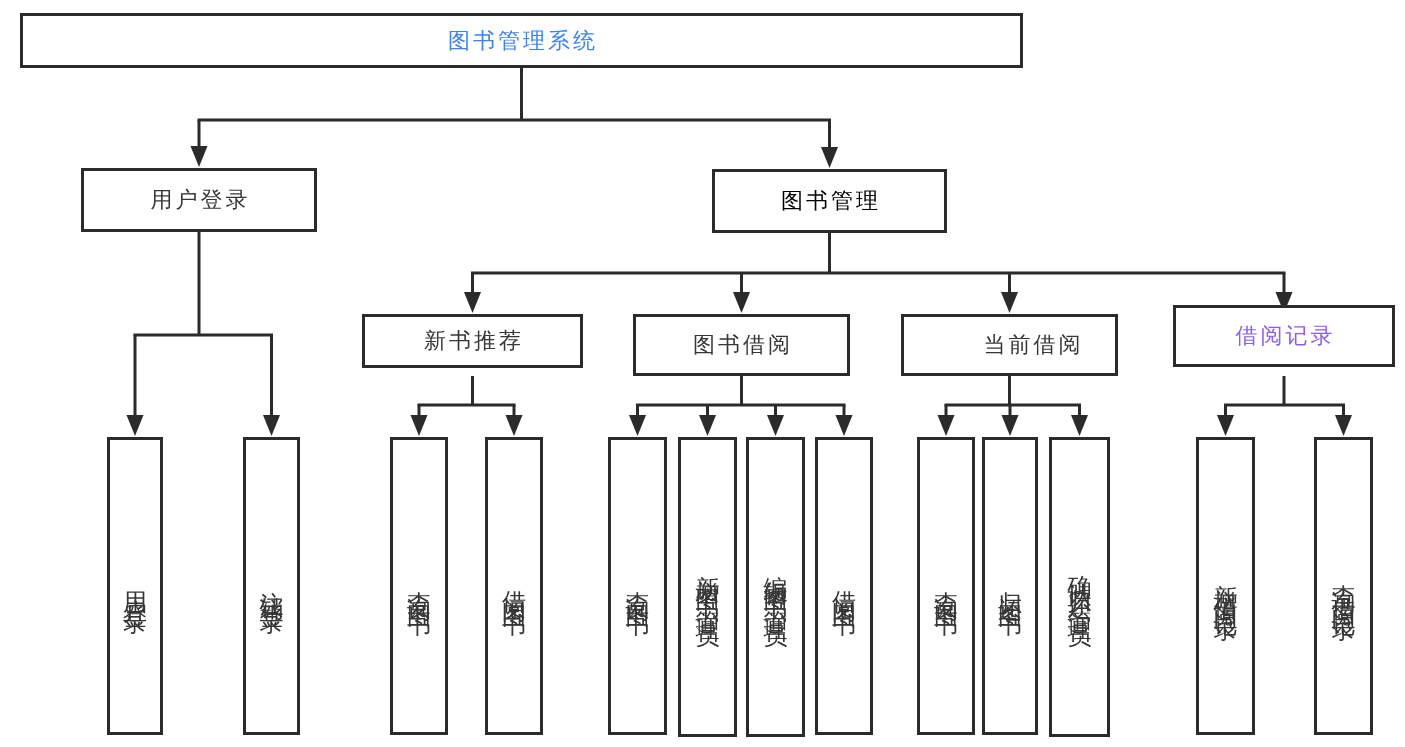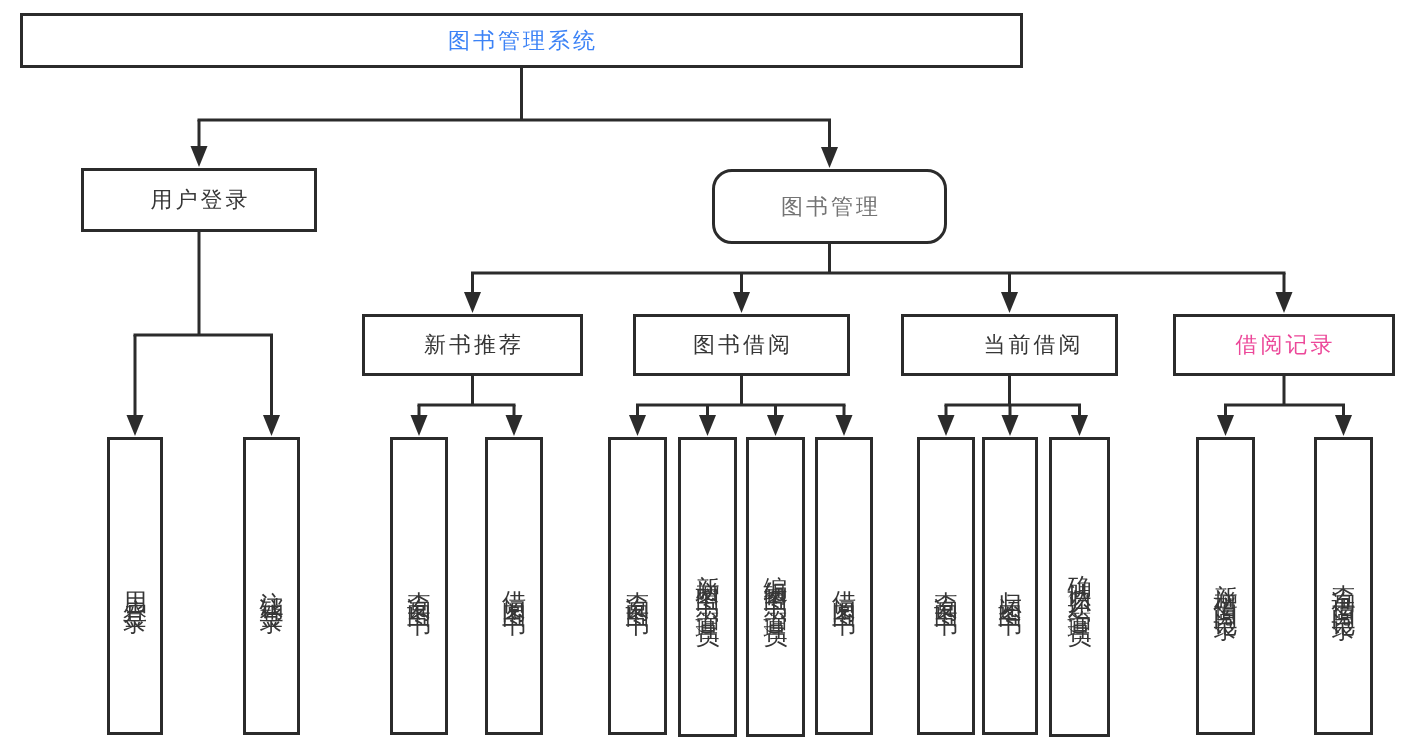--- a/index.html
+++ b/index.html
@@ -109,33 +109,33 @@
       <line x1="1343.5" y1="405" x2="1343.5" y2="420" stroke="#2b2b2b" stroke-width="3"></line>
       <polygon points="1335,415 1352,415 1343.5,436" fill="#2b2b2b"></polygon>
     </svg>
   <div id="nodes">
       <div class="node node-h" style="left: 20px; top: 13px; width: 1003px; height: 55px; border-color: rgb(43, 43, 43); background: rgb(255, 255, 255); color: #3b82f6;">
         <span>图书管理系统</span>
       </div>
       <div class="node node-h" style="left: 81px; top: 168px; width: 236px; height: 64px; border-color: rgb(43, 43, 43); background: rgb(255, 255, 255); color: rgb(54, 54, 54);">
         <span>用户登录</span>
       </div>
-      <div class="node node-h" style="left: 712px; top: 169px; width: 235px; height: 75px; border-color: rgb(43, 43, 43); background: rgb(255, 255, 255); color: #737373; border-radius: 20px;">
+      <div class="node node-h" style="left: 712px; top: 169px; width: 235px; height: 64px; border-color: rgb(43, 43, 43); background: rgb(255, 255, 255); color: #000000;">
         <span>图书管理</span>
       </div>
-      <div class="node node-h" style="left: 362px; top: 314px; width: 221px; height: 62px; border-color: rgb(43, 43, 43); background: rgb(255, 255, 255); color: rgb(54, 54, 54);">
+      <div class="node node-h" style="left: 362px; top: 314px; width: 221px; height: 54px; border-color: rgb(43, 43, 43); background: rgb(255, 255, 255); color: rgb(54, 54, 54);">
         <span>新书推荐</span>
       </div>
       <div class="node node-h" style="left: 633px; top: 314px; width: 217px; height: 62px; border-color: rgb(43, 43, 43); background: rgb(255, 255, 255); color: rgb(54, 54, 54);">
         <span>图书借阅</span>
       </div>
       <div class="node node-h" style="left: 901px; top: 314px; width: 217px; height: 62px; border-color: rgb(43, 43, 43); background: rgb(255, 255, 255); color: rgb(54, 54, 54); padding-left: 45px;">
         <span>当前借阅</span>
       </div>
-      <div class="node node-h" style="left: 1173px; top: 314px; width: 222px; height: 62px; border-color: rgb(43, 43, 43); background: rgb(255, 255, 255); color: #ec4899;">
+      <div class="node node-h" style="left: 1173px; top: 305px; width: 222px; height: 62px; border-color: rgb(43, 43, 43); background: rgb(255, 255, 255); color: #8b5cf6;">
         <span>借阅记录</span>
       </div>
       <div class="node node-v" style="left: 107px; top: 437px; width: 56px; height: 298px; border-color: rgb(43, 43, 43); background: rgb(255, 255, 255); color: rgb(54, 54, 54);">
         <span>用户登录</span>
       </div>
       <div class="node node-v" style="left: 243px; top: 437px; width: 57px; height: 298px; border-color: rgb(43, 43, 43); background: rgb(255, 255, 255); color: rgb(54, 54, 54);">
         <span>注销登录</span>
       </div>
       <div class="node node-v" style="left: 390px; top: 437px; width: 58px; height: 298px; border-color: rgb(43, 43, 43); background: rgb(255, 255, 255); color: rgb(54, 54, 54);">
         <span>查询图书</span>

